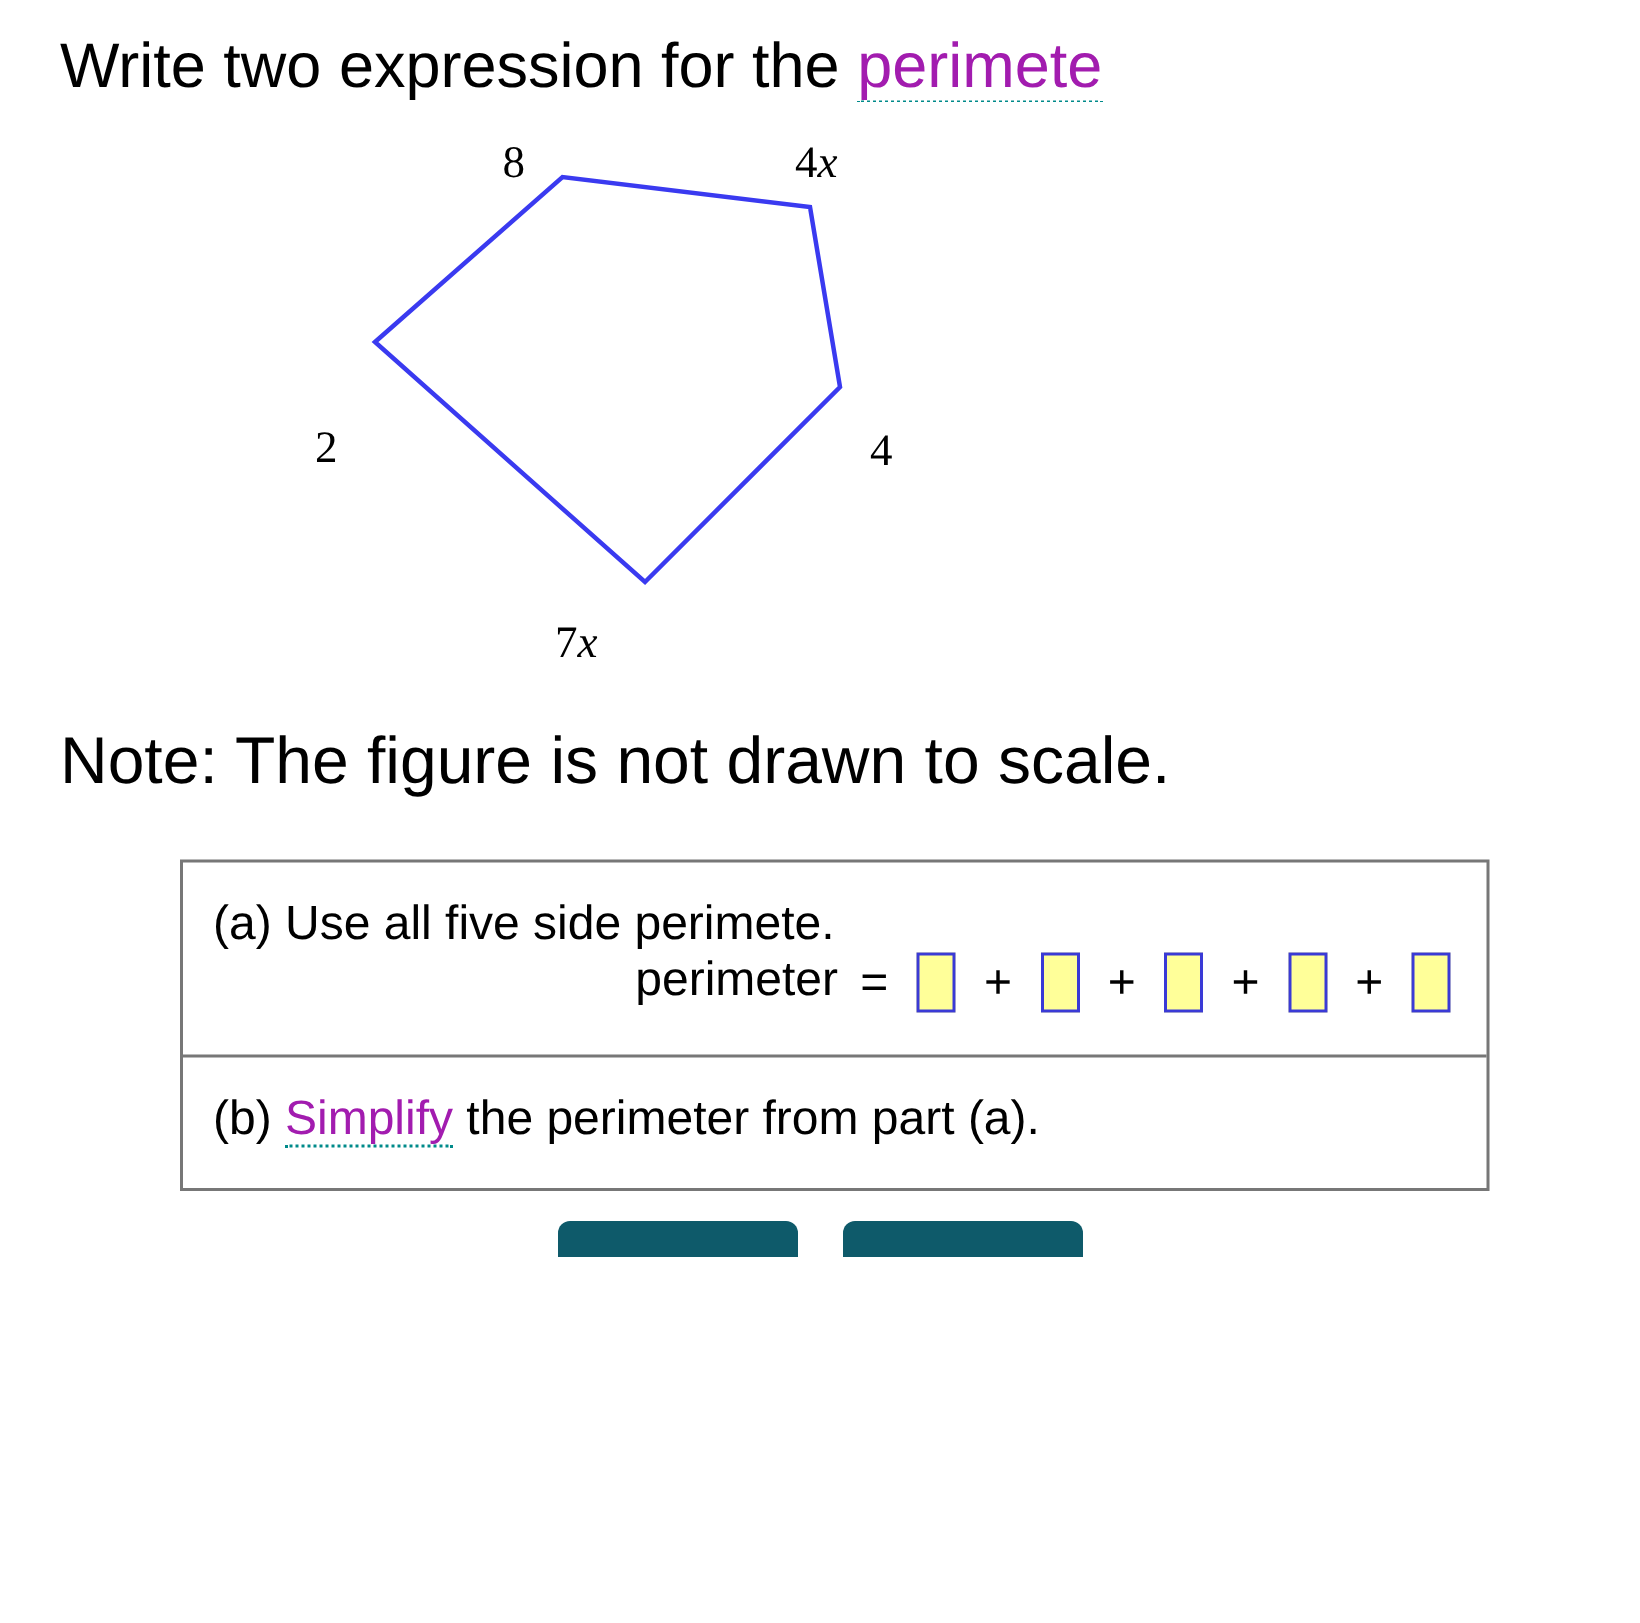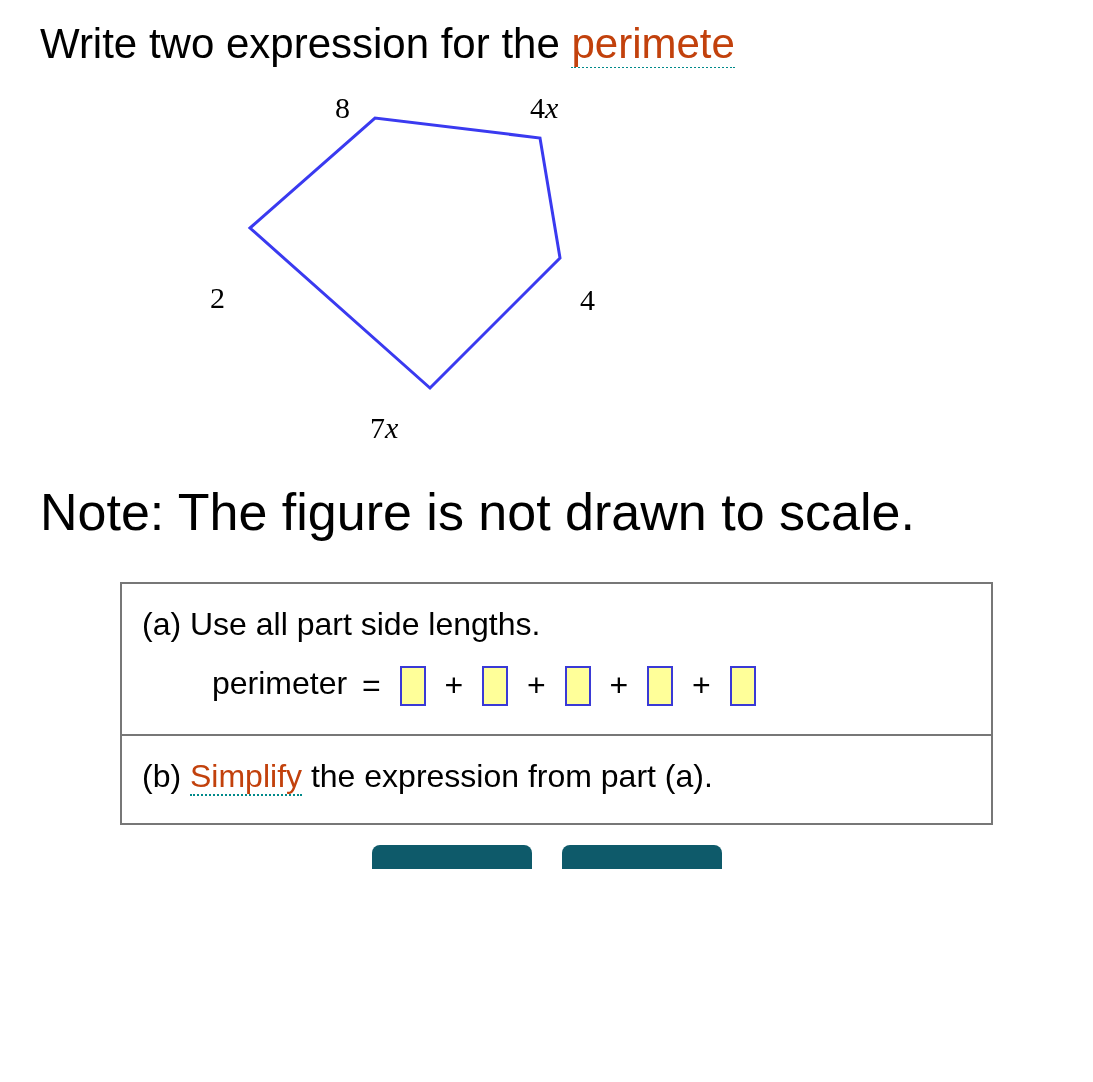--- a/index.html
+++ b/index.html
@@ -14,50 +14,50 @@
   .content {
     padding: 0 40px;
   }
   .prompt {
     font-size: 42px;
     margin: 20px 0 10px 0;
     white-space: nowrap;
     overflow: hidden;
   }
   .link-term {
-    color: #c2410c;
+    color: #a21caf;
     border-bottom: 2px dotted #008a8a;
     cursor: pointer;
   }
   .figure-wrap {
     margin: 20px 0 30px 120px;
   }
   .note {
-    font-size: 52px;
+    font-size: 44px;
     margin: 10px 0 40px 0;
     white-space: nowrap;
   }
   .answer-box {
     margin: 0 60px 0 80px;
     border: 2px solid #777;
   }
   .part {
     padding: 22px 20px 28px 20px;
     font-size: 32px;
   }
   .part + .part {
     border-top: 2px solid #777;
   }
   .part-label {
     display: inline;
   }
   .eq-line {
-    margin-top: 22px;
     padding-left: 70px;
     font-size: 32px;
+    text-align: right;
   }
   .eq-line .label {
     display: inline;
   }
   .blank {
     display: inline-block;
     width: 26px;
     height: 40px;
     border: 2px solid #3a3ad6;
     background: #ffff99;
@@ -111,39 +111,39 @@
       <text x="210" y="350" class="side-label"><tspan>7</tspan><tspan class="italic">x</tspan></text>
       <text x="50" y="220" class="side-label"><tspan>2</tspan></text>
     </svg>
   </div>
 
   <div class="note">Note: The figure is not drawn to scale.</div>
 
   <div class="answer-box">
 
     <div class="part">
-      <span class="part-label">(a)  Use all part side lengths.</span>
+      <span class="part-label">(a)  Use all five side perimete.</span>
       <div class="eq-line">
         <span class="label">perimeter</span>
         <span class="eq">=</span>
         <span class="blank"></span>
         <span class="plus">+</span>
         <span class="blank"></span>
         <span class="plus">+</span>
         <span class="blank"></span>
         <span class="plus">+</span>
         <span class="blank"></span>
         <span class="plus">+</span>
         <span class="blank"></span>
       </div>
     </div>
 
     <div class="part">
       <span class="part-label">
-        <span>(b)  </span><span class="link-term">Simplify</span><span> the expression from part (a).</span>
+        <span>(b)  </span><span class="link-term">Simplify</span><span> the perimeter from part (a).</span>
       </span>
     </div>
 
   </div>
 
   <div class="footer-btns">
     <div class="footer-btn"></div>
     <div class="footer-btn"></div>
   </div>
 

